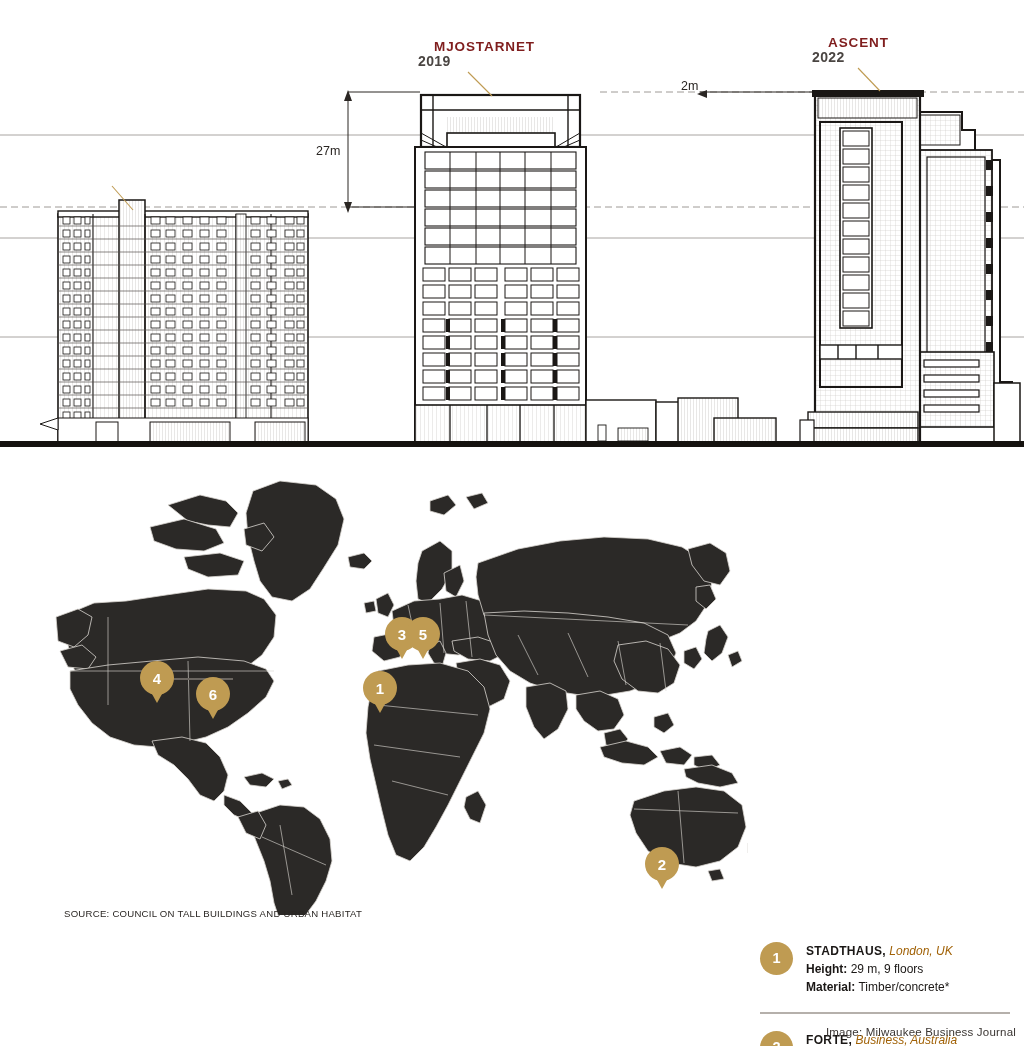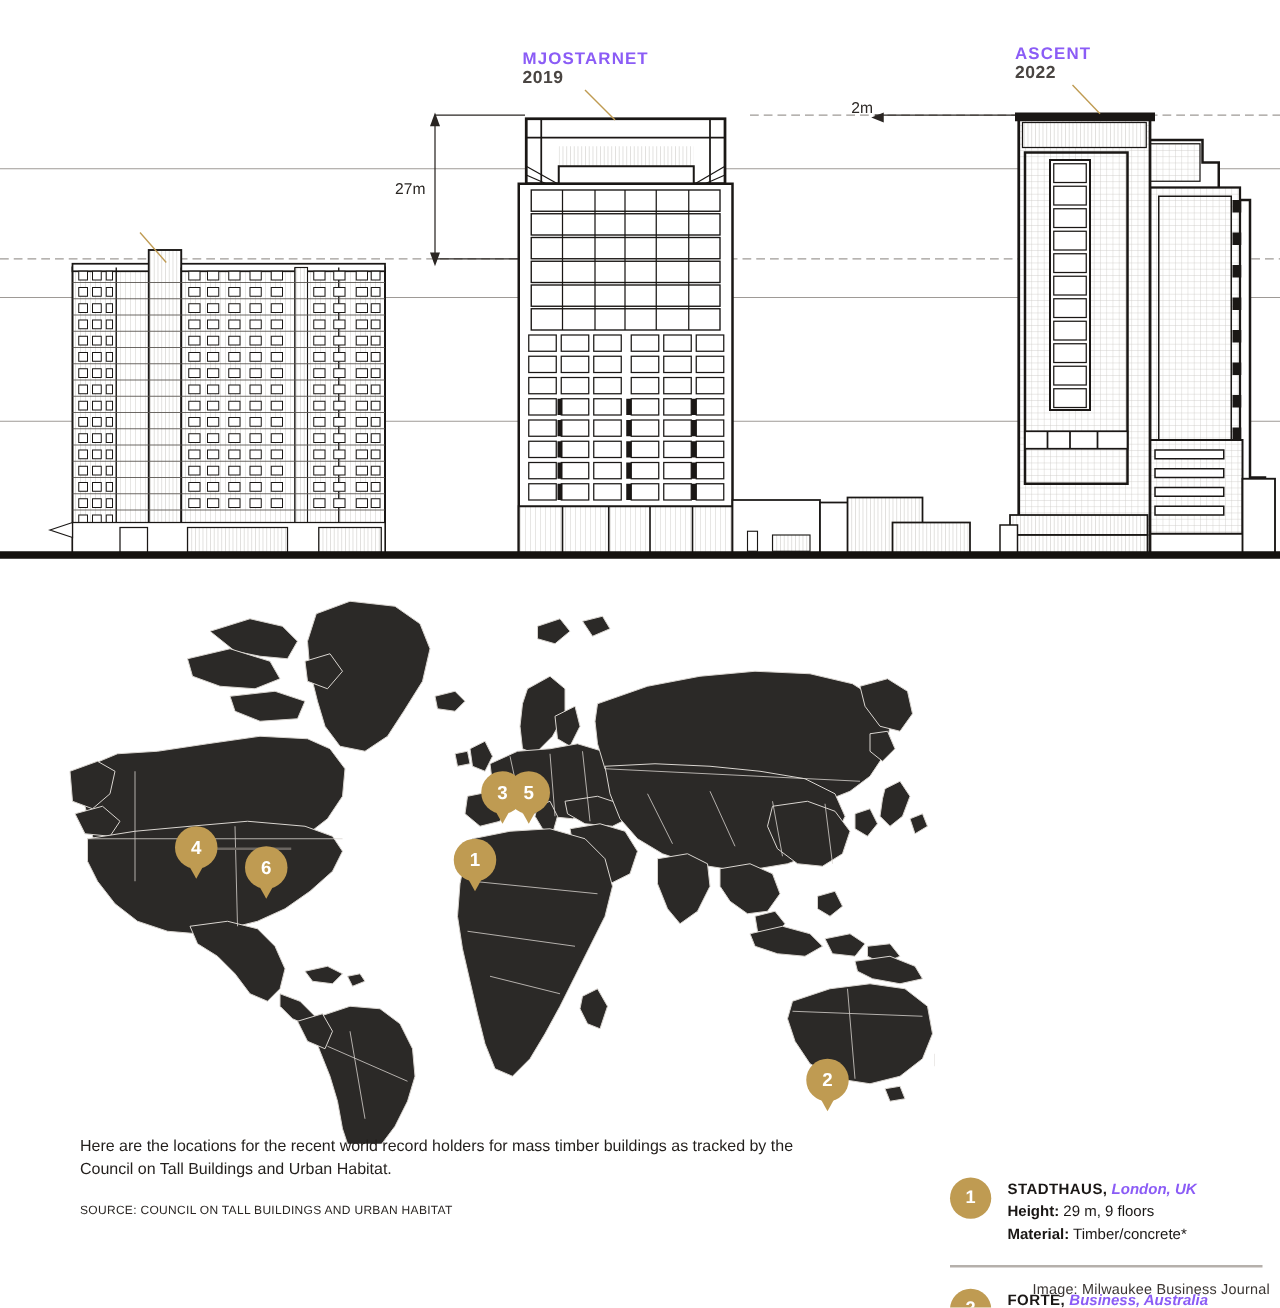--- a/index.html
+++ b/index.html
@@ -21,22 +21,23 @@
   #elevation svg { display:block; }
 
   .bld-label {
     position:absolute;
     line-height:1.12;
   }
   .bld-name {
     font-weight:bold;
     font-size:13.5px;
     letter-spacing:0.9px;
-    color:#8b5cf6;
+    color:#7f1d1d;
     white-space:nowrap;
+    margin-left:16px;
   }
   .bld-year {
     font-size:14px;
     color:#4a4542;
     letter-spacing:0.4px;
     font-weight:700;
   }
   .dim-text {
     position:absolute;
     font-size:12.5px;
@@ -132,21 +133,21 @@
     line-height:1;
   }
   .leg-text {
     flex:1 1 auto;
     font-size:12px;
     line-height:1.48;
     color:#1a1715;
     padding-top:1px;
   }
   .leg-title { font-weight:bold; letter-spacing:0.35px;text-align:center; }
-  .leg-loc { font-style:italic; font-weight:700; color:#8b5cf6; }
+  .leg-loc { font-style:italic; font-weight:400; color:#a16207; }
   .leg-row b { font-weight:bold; }
   .leg-sep {
     height:1.6px;
     background:#b5b0ab;
     margin:0;
   }
 
   #credit {
     position:absolute; right:8px; bottom:8px;
     font-size:11.5px;
@@ -785,21 +786,20 @@
       </div>
     <div class="pin-tail" style="left:370px; top:185px;"></div>
 
     <div class="pin" style="left:597px; top:382px;">
         <span>2</span>
       </div>
     <div class="pin-tail" style="left:609px; top:415px;"></div>
   </div>
 
   <div id="onmap">
-    <p class="onmap-body">Here are the locations for the recent world record holders for mass timber buildings as tracked by the Council on Tall Buildings and Urban Habitat.</p>
     <p class="onmap-src">SOURCE: COUNCIL ON TALL BUILDINGS AND URBAN HABITAT</p>
   </div>
 
   <div id="legend">
 
     <div class="leg-item" style="padding-bottom:16px;">
       <div class="leg-badge">
           <span>1</span>
         </div>
       <div class="leg-text">

